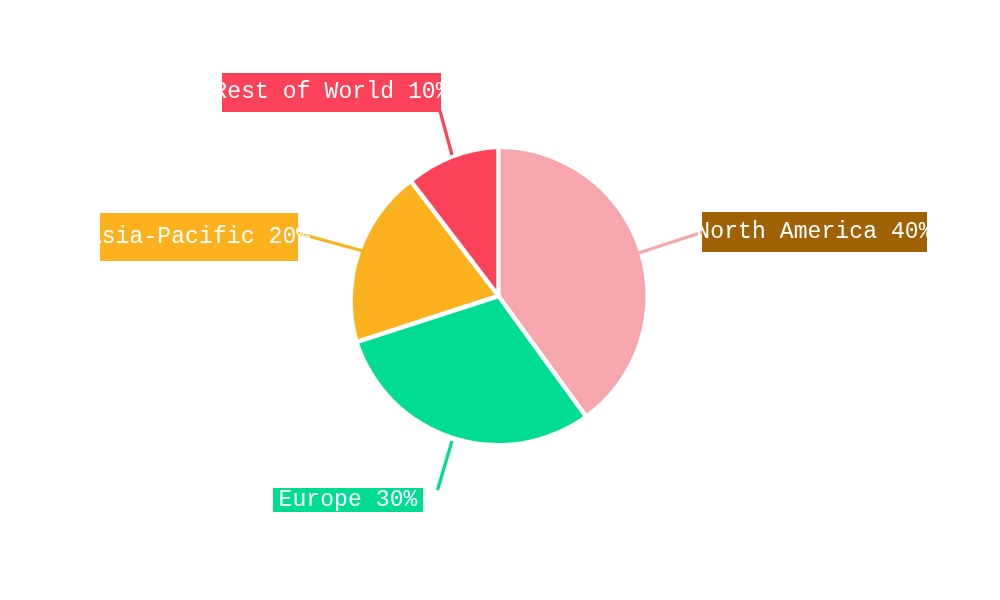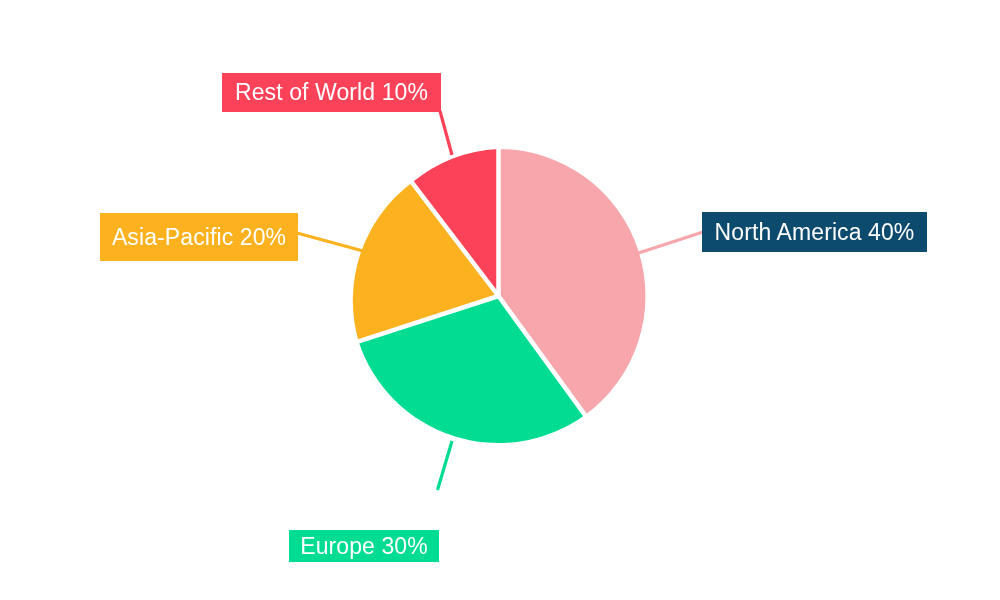--- a/index.html
+++ b/index.html
@@ -24,39 +24,38 @@
     top: 0;
     width: 1000px;
     height: 600px;
   }
   .label-box {
     position: absolute;
     display: flex;
     align-items: center;
     justify-content: center;
     color: #ffffff;
-    font-family: Liberation Sans, sans-serif;
+    font-family: Liberation Mono, monospace;
     font-size: 23px;
     line-height: 1;
     white-space: nowrap;
     letter-spacing: 0.1px;
     box-sizing: border-box;
   }
   .label-na {
     left: 702px;
     top: 212px;
     width: 225px;
     height: 40px;
   }
   .label-eu {
-    left: 289px;
+    left: 273px;
     top: 488px;
     width: 150px;
-    height: 32px;
-    margin-top: 42px;
+    height: 24px;
   }
   .label-ap {
     left: 100px;
     top: 213px;
     width: 198px;
     height: 48px;
   }
   .label-row {
     left: 222px;
     top: 73px;
@@ -90,21 +89,21 @@
 
       <g stroke="#ffffff" stroke-width="4.5" fill="none" stroke-linecap="round">
         <line x1="498.5" y1="296" x2="498.5" y2="149"></line>
         <line x1="498.5" y1="296" x2="584.9" y2="414.9"></line>
         <line x1="498.5" y1="296" x2="358.6" y2="341.4"></line>
         <line x1="498.5" y1="296" x2="412.1" y2="182.6"></line>
       </g>
     </g>
   </svg>
 
-  <div class="label-box label-na" style="background:#0c4a6e">North America 40%</div>
+  <div class="label-box label-na" style="background:#a16207">North America 40%</div>
 
   <div class="label-box label-eu" style="background:#00dd92">Europe 30%</div>
 
   <div class="label-box label-ap" style="background:#fcb11e">Asia-Pacific 20%</div>
 
   <div class="label-box label-row" style="background:#fb4258">Rest of World 10%</div>
 
 </div>
 
 </body></html>

